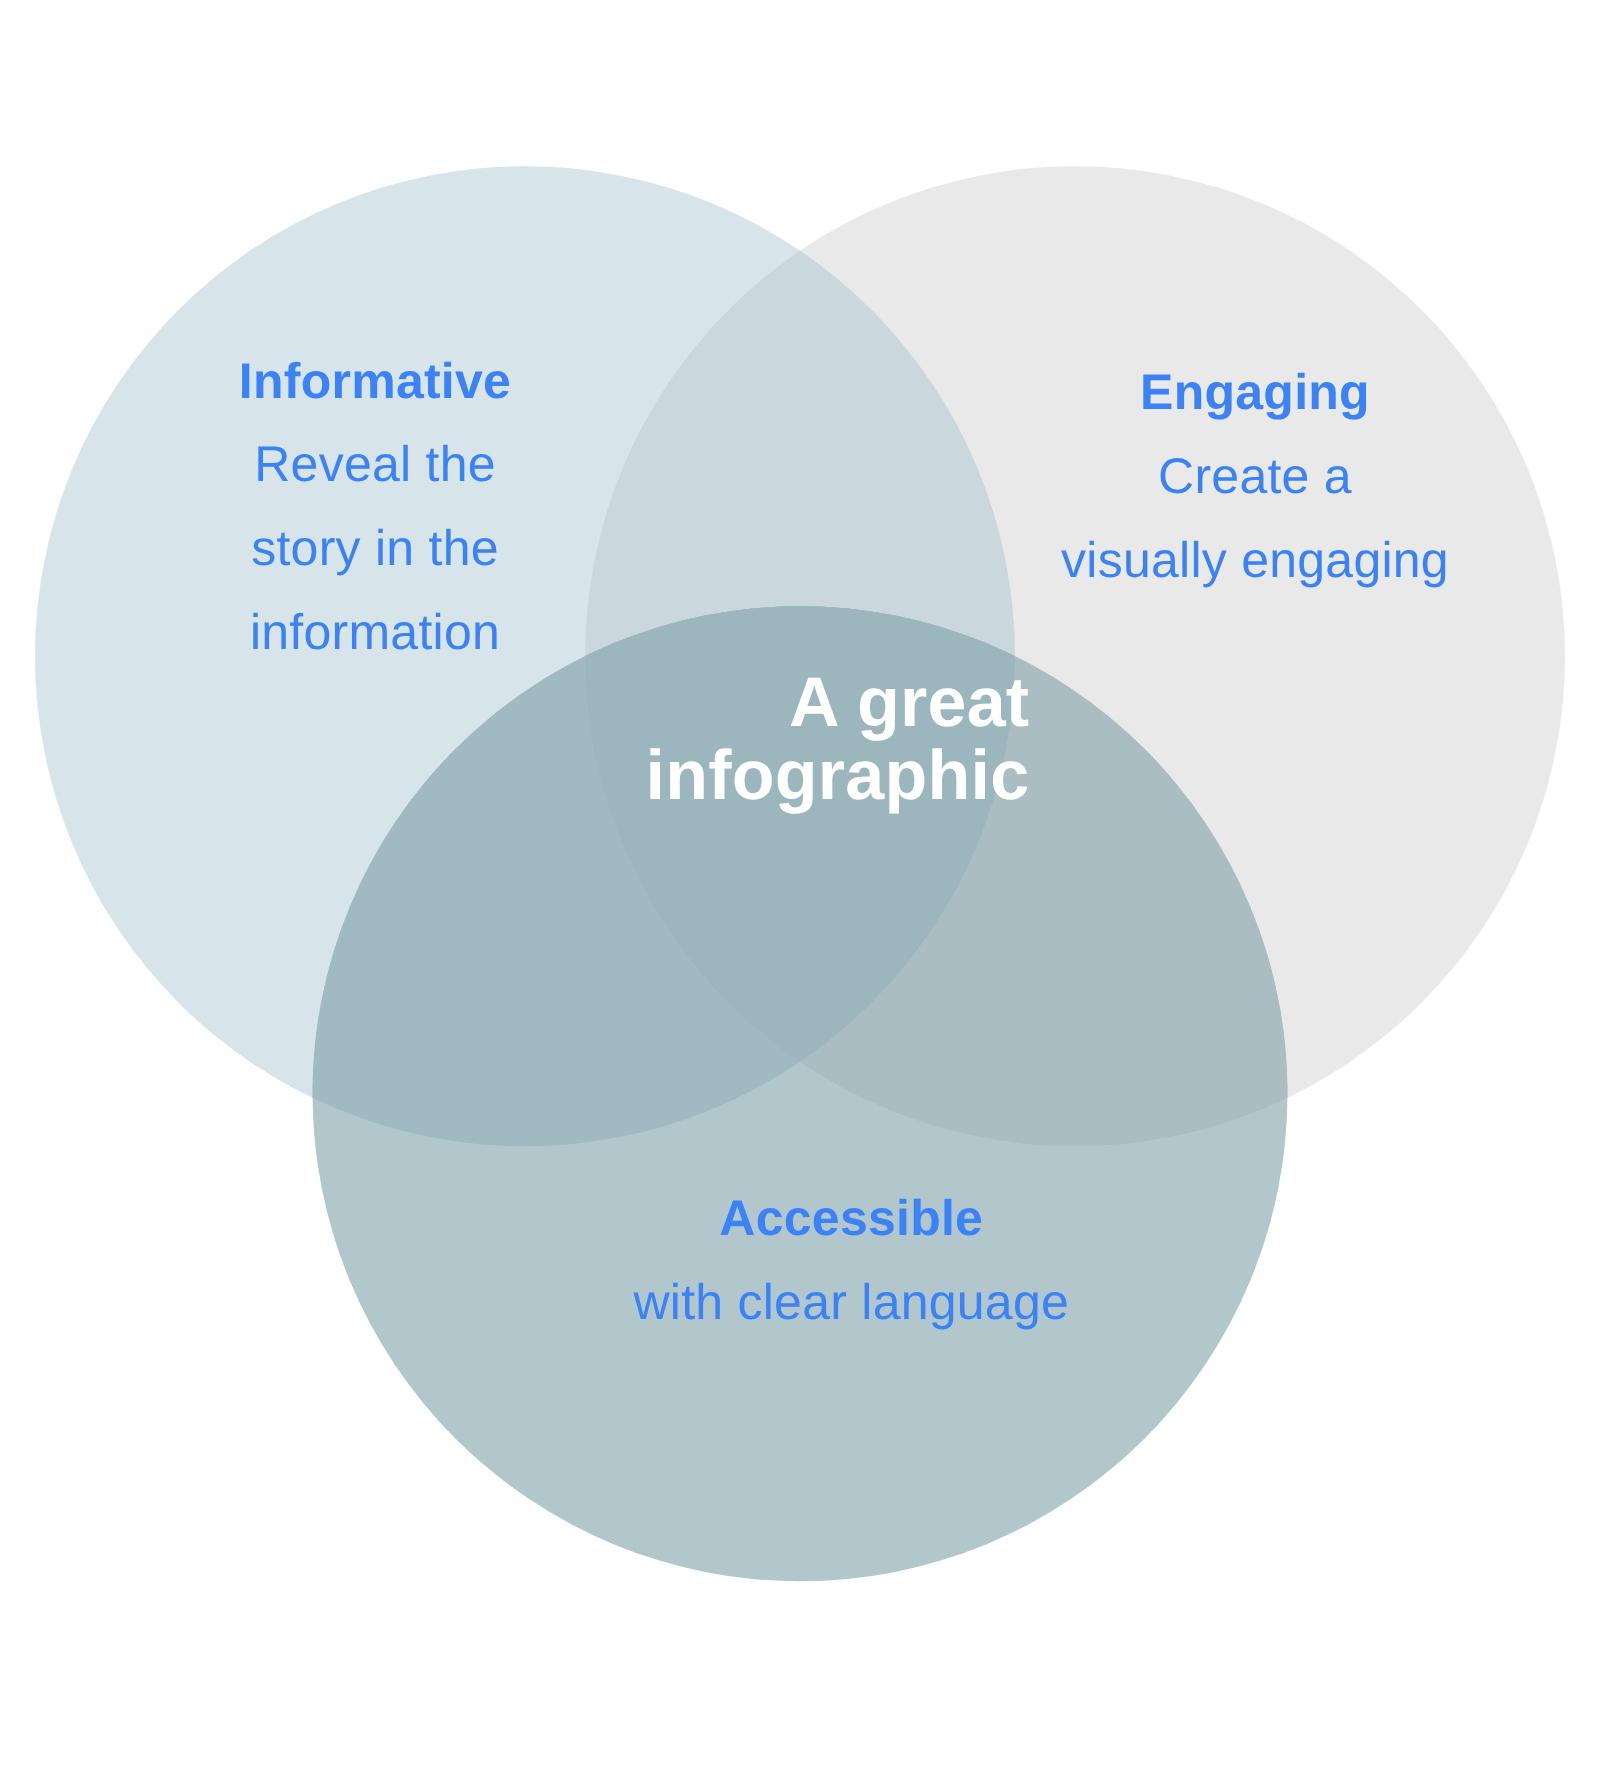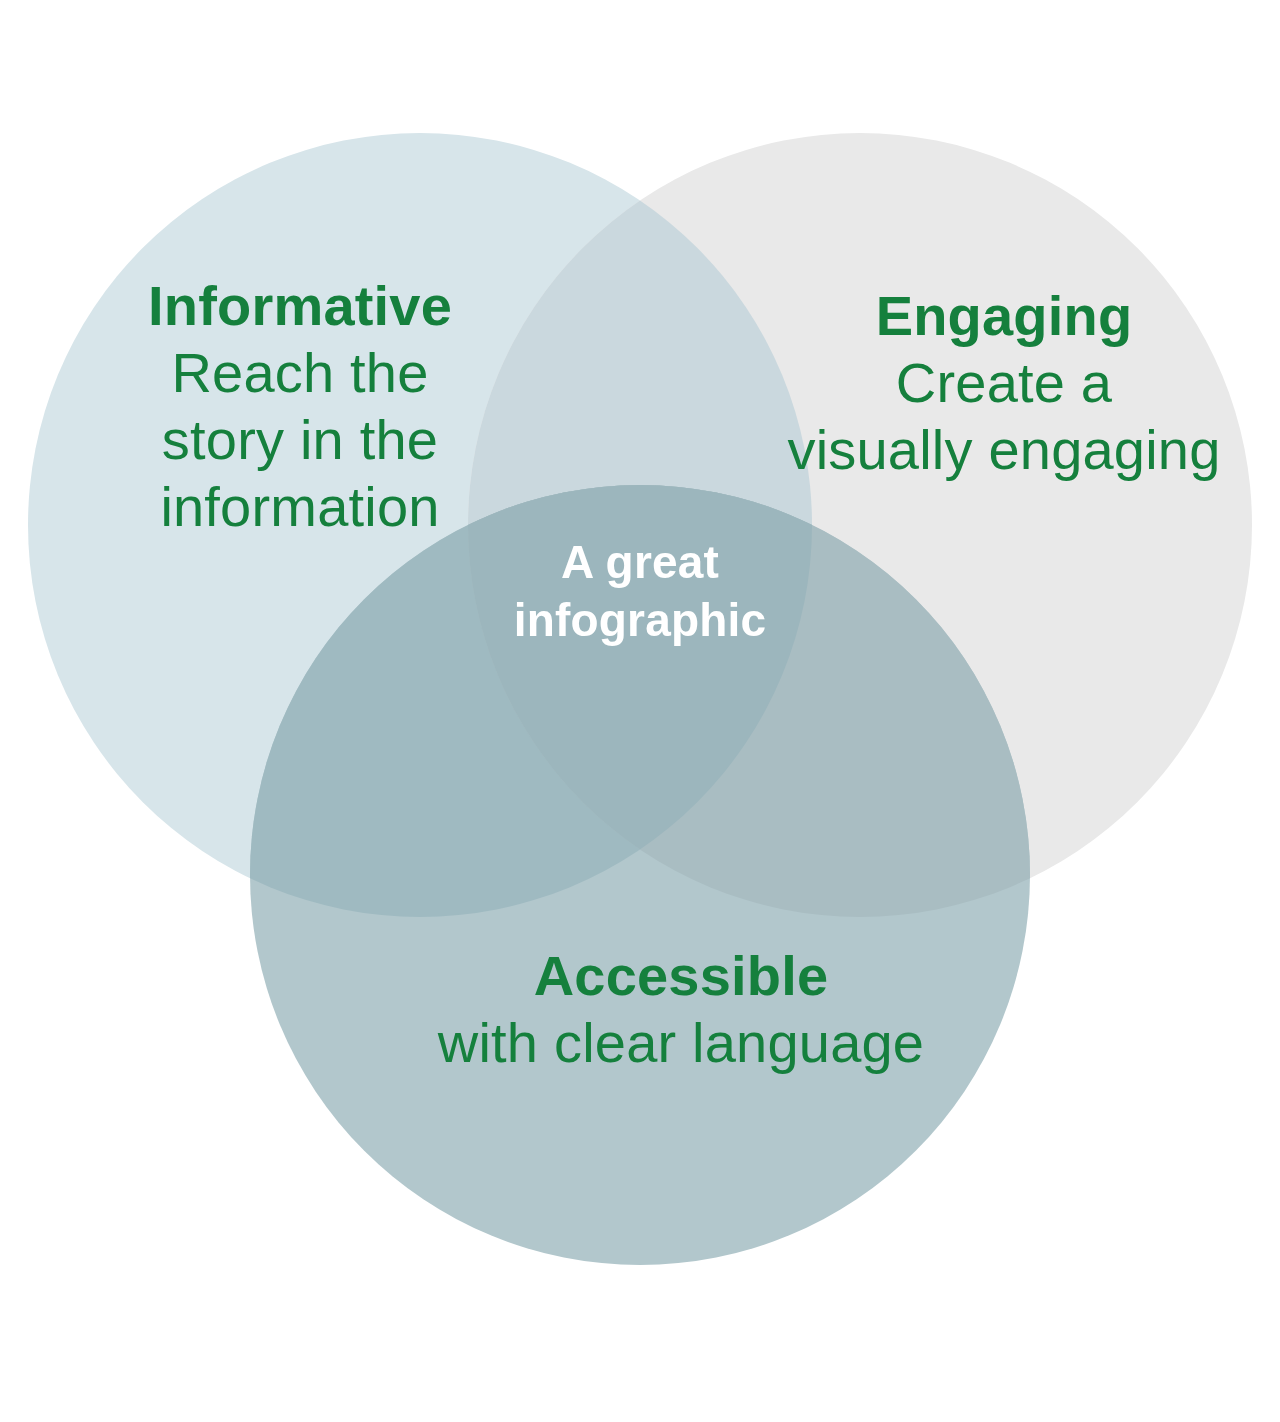--- a/index.html
+++ b/index.html
@@ -18,38 +18,39 @@
   .venn-svg {
     position: absolute;
     left: 0;
     top: 0;
   }
   .label-block {
     position: absolute;
     transform: translate(-50%, -50%);
     text-align: center;
     white-space: nowrap;
-    color: #15803d;
-    font-size: 56px;
+    color: #3b82f6;
+    font-size: 40px;
     line-height: 67px;
     letter-spacing: 0.2px;
   }
   .label-block .title {
     font-weight: bold;
   }
   .center-block {
     position: absolute;
     transform: translate(-50%, -50%);
-    text-align: center;
+    text-align: right;
     white-space: nowrap;
     color: #ffffff;
-    font-size: 46px;
+    font-size: 56px;
     line-height: 58px;
     font-weight: bold;
     letter-spacing: 0.2px;
+    margin-left: 30px;
   }
 </style>
 </head>
 <body>
 
 <div class="stage">
 
   <svg class="venn-svg" width="1280" height="1422" viewBox="0 0 1280 1422">
     <defs>
       <clipPath id="clip-informative">
@@ -79,21 +80,21 @@
 
     <g clip-path="url(#clip-informative)">
       <g clip-path="url(#clip-engaging)">
         <circle cx="640" cy="875" r="390" fill="#9cb6bd"></circle>
       </g>
     </g>
   </svg>
 
   <div class="label-block" style="left: 300px; top: 406px;">
     <div class="title">Informative</div>
-    <div>Reach the</div>
+    <div>Reveal the</div>
     <div>story in the</div>
     <div>information</div>
   </div>
 
   <div class="label-block" style="left: 1004px; top: 382px;">
     <div class="title">Engaging</div>
     <div>Create a</div>
     <div>visually engaging</div>
   </div>
 

